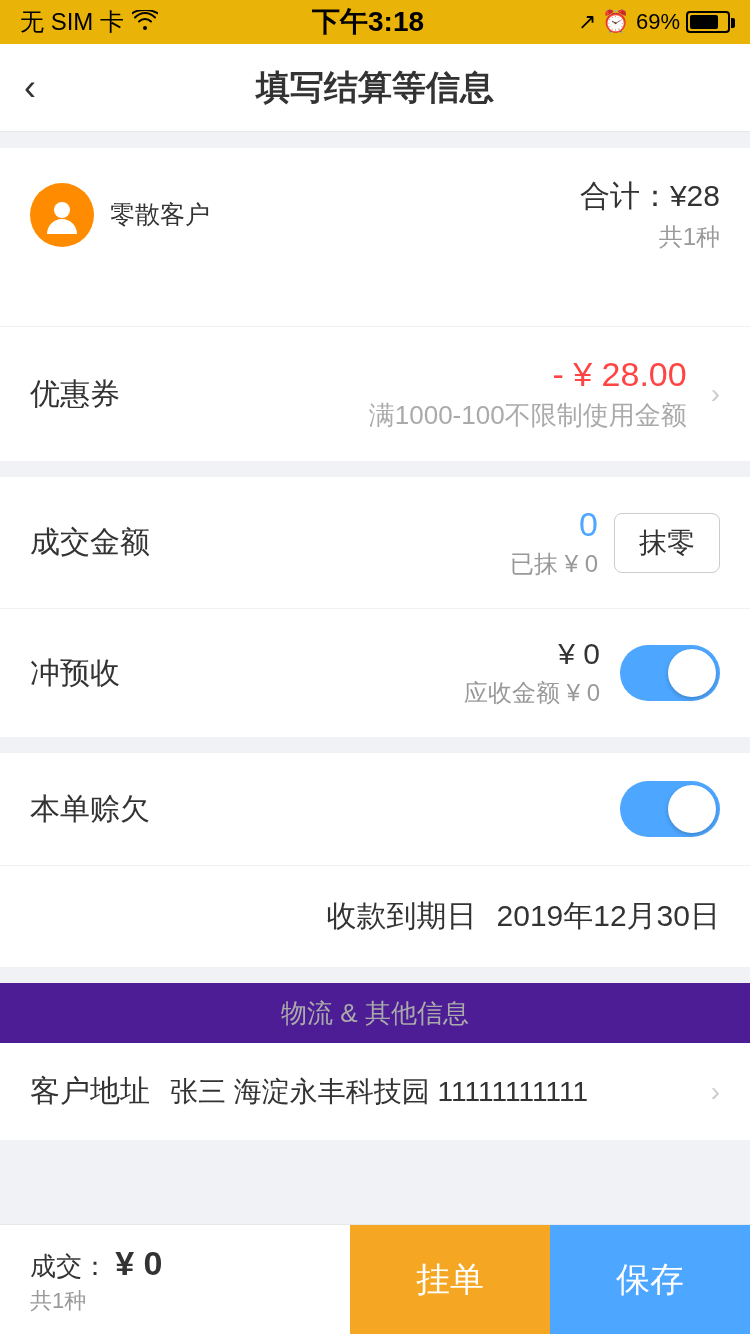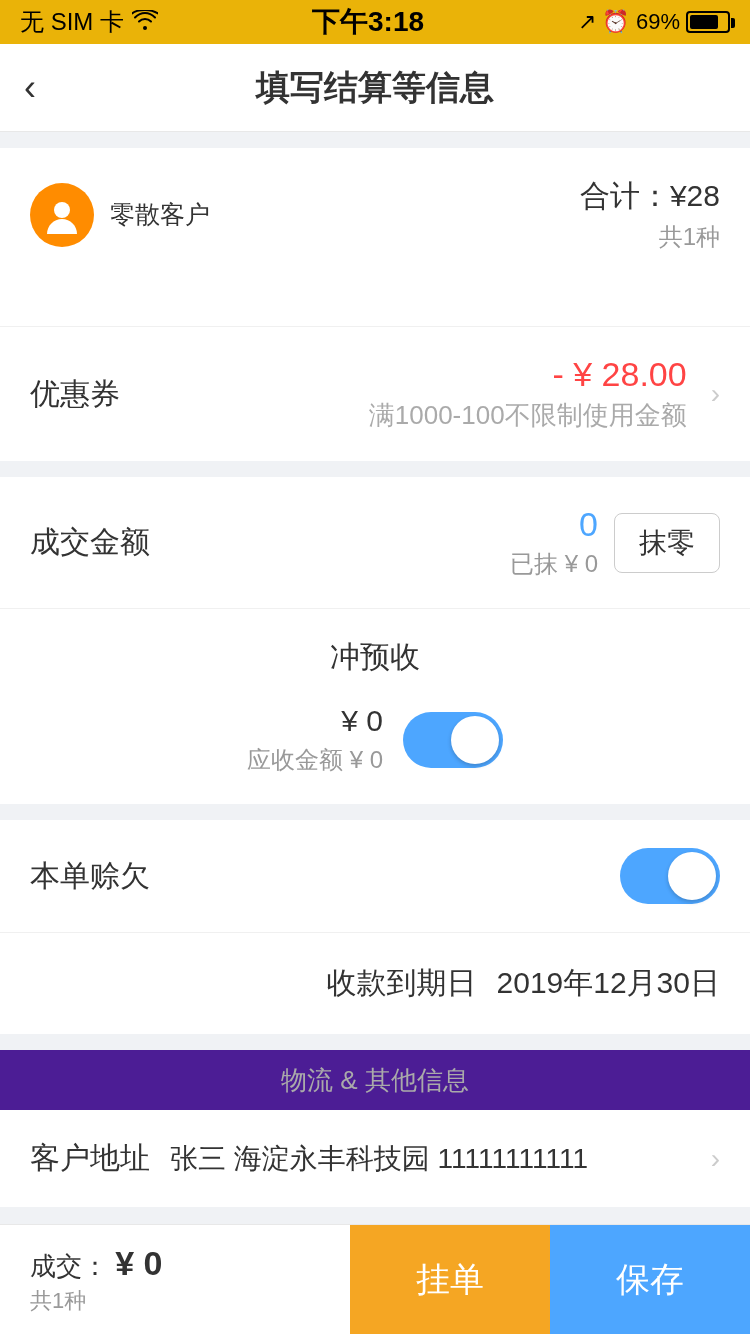--- a/index.html
+++ b/index.html
@@ -156,21 +156,20 @@
       display: flex;
       align-items: center;
       justify-content: space-between;
       padding: 28px 30px;
       border-bottom: 1px solid #f0f0f0;
       min-height: 90px;
       gap: 26px;
     }
     .form-row:last-child {
       border-bottom: none;
-      flex-direction: column;
     }
     .form-label {
       font-size: 30px;
       color: #333;
       flex-shrink: 0;
     }
     .form-right {
       display: flex;
       align-items: center;
       gap: 16px;

